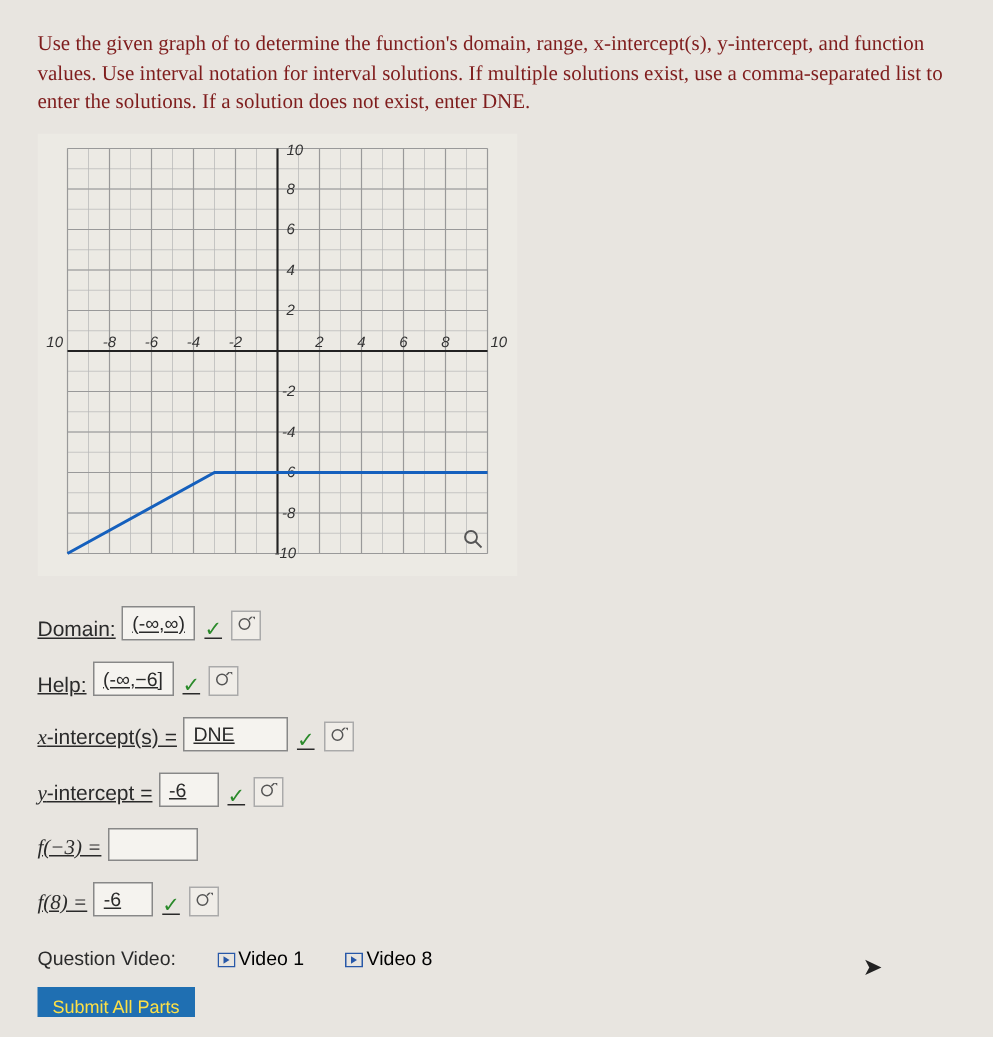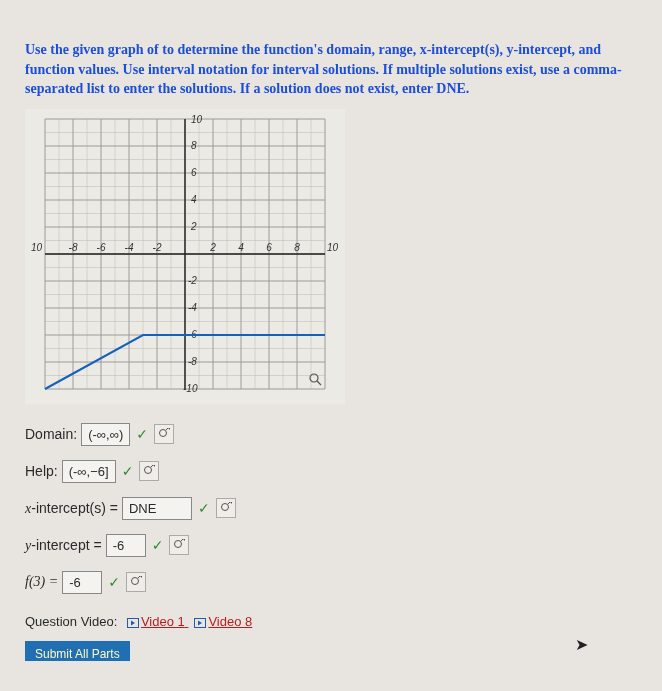--- a/index.html
+++ b/index.html
@@ -6,40 +6,40 @@
   body {
     margin: 0;
     padding: 20px 25px;
     font-family: Georgia, 'Times New Roman', serif;
     background: #e8e5e0;
     color: #2a2a2a;
     width: 662px;
     font-size: 14px;
   }
   .instructions {
-    font-weight: bold;
+    font-weight: normal;
     line-height: 1.4;
     margin-bottom: 10px;
-    color: #1d4ed8;
-    margin-top: 20px;
+    color: #7f1d1d;
   }
   .graph-wrap {
     margin-bottom: 15px;
   }
   .fields {
     display: flex;
     flex-direction: column;
     gap: 14px;
     font-family: Arial, sans-serif;
     font-size: 14px;
   }
   .row {
     display: flex;
-    align-items: center;
+    align-items: flex-end;
     gap: 4px;
+    text-decoration: underline;
   }
   .label {
     white-space: nowrap;
   }
   .inputbox {
     border: 1px solid #888;
     background: #f5f3ef;
     padding: 3px 6px;
     min-width: 40px;
     display: inline-block;
@@ -62,30 +62,29 @@
     background: #f0ede8;
     margin-left: 2px;
   }
   .preview-icon svg { display: block; }
   .qhelp {
     margin-top: 20px;
     font-family: Arial, sans-serif;
     font-size: 13px;
   }
   .vlink {
-    color: #b91c1c;
+    color: #000000;
     cursor: pointer;
-    margin-left: 6px;
-    text-decoration: underline;
+    margin-left: 24px;
   }
   .vlink svg { vertical-align: -2px; margin-right: 2px; }
   .submit-btn {
     margin-top: 12px;
     background: #1f6fb2;
-    color: #fef9c3;
+    color: #fde047;
     padding: 6px 10px 0 10px;
     border: none;
     font-family: Arial, sans-serif;
     font-size: 12px;
     height: 20px;
     overflow: hidden;
     display: inline-block;
   }
   .ital { font-style: italic; font-family: 'Times New Roman', serif; }
   .cursor-arrow {
@@ -265,23 +264,27 @@
     <span class="check">✓</span>
     <span class="preview-icon">
       <svg width="12" height="12" viewBox="0 0 12 12">
           <circle cx="5" cy="5" r="3.5" fill="none" stroke="#555" stroke-width="1"></circle>
           <line x1="8" y1="2" x2="10" y2="0" stroke="#555" stroke-width="1"></line>
           <polygon points="10,0 12,0 12,2" fill="#555"></polygon>
         </svg>
     </span>
   </div>
 
-
-  <div class="row">
-    <span class="label ital">f(3) =</span>
+  <div class="row">
+    <span class="label ital">f(−3) =</span>
+    <span class="inputbox empty"></span>
+  </div>
+
+  <div class="row">
+    <span class="label ital">f(8) =</span>
     <span class="inputbox">-6</span>
     <span class="check">✓</span>
     <span class="preview-icon">
       <svg width="12" height="12" viewBox="0 0 12 12">
           <circle cx="5" cy="5" r="3.5" fill="none" stroke="#555" stroke-width="1"></circle>
           <line x1="8" y1="2" x2="10" y2="0" stroke="#555" stroke-width="1"></line>
           <polygon points="10,0 12,0 12,2" fill="#555"></polygon>
         </svg>
     </span>
   </div>

